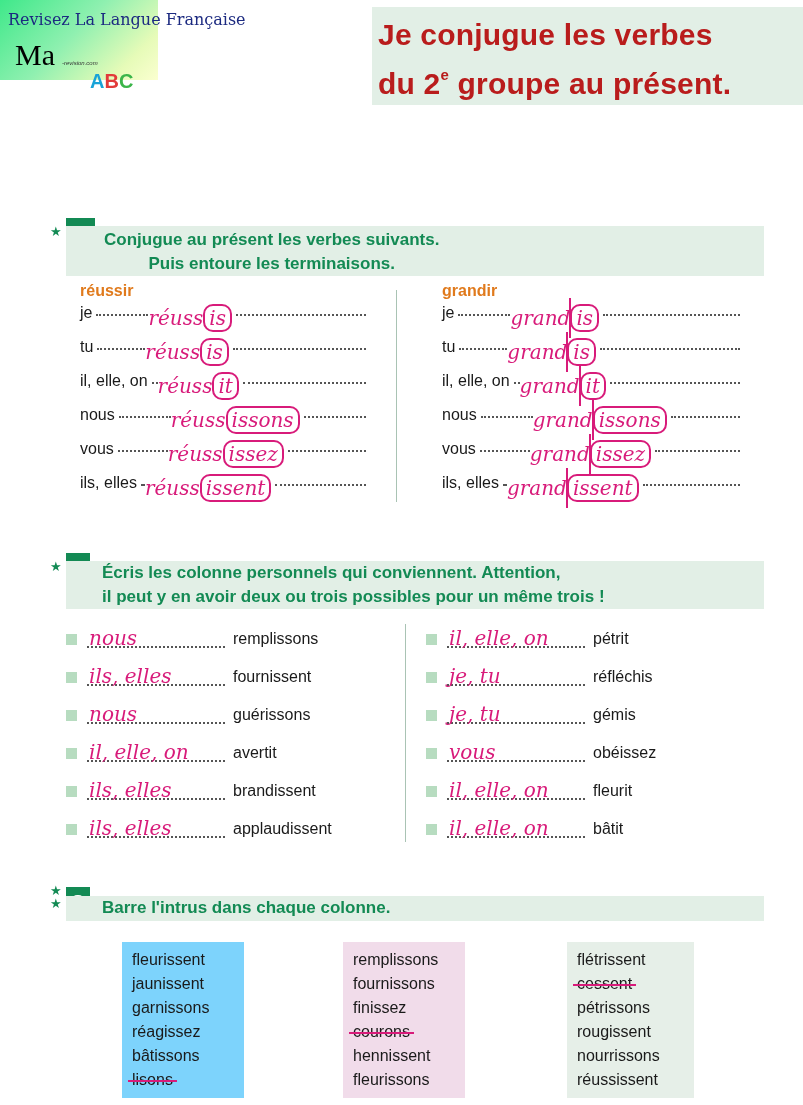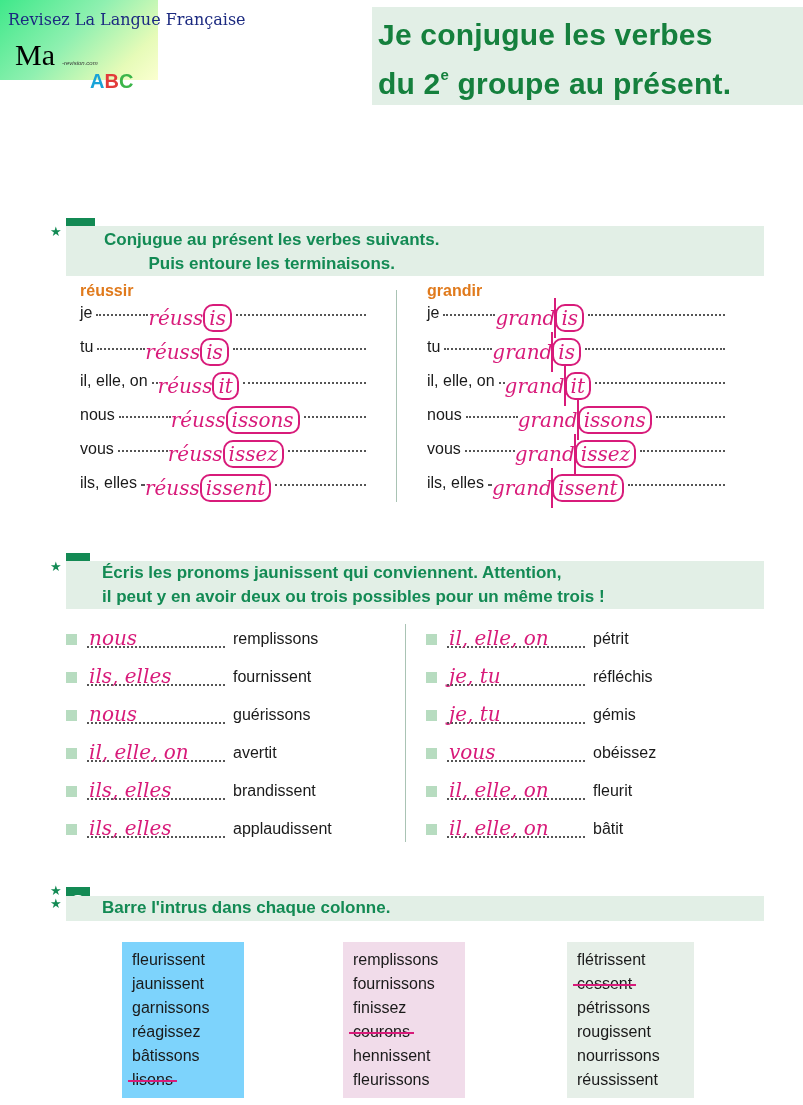--- a/index.html
+++ b/index.html
@@ -12,21 +12,21 @@
           background: linear-gradient(135deg, #3fe88a 0%, #8ff0b0 45%, #e6fbb8 80%, #fbffd0 100%); }
   .logo-top { position: absolute; left: 8px; top: 10px; font-family: "DejaVu Serif", serif; 
               font-size: 16px; color: #1c2a80; white-space: nowrap; }
   .logo-ma { position: absolute; left: 15px; top: 38px; font-family: Liberation Serif, serif; font-size: 30px; color: #000; }
   .logo-site { position: absolute; left: 62px; top: 60px; font-size: 6px; color: #333; font-style: italic; }
   .logo-abc { position: absolute; left: 90px; top: 28px; font-size: 20px; font-weight: bold; font-family: Liberation Sans, sans-serif; margin-top: 42px; }
   .logo-abc .a { color: #19a3d8; } .logo-abc .b { color: #e23b3b; } .logo-abc .c { color: #3bb54a; }
 
   
   .title-box { left: 372px; top: 7px; width: 431px; height: 98px; background: #e2efe6; padding: 8px 0 0 6px; }
-  .title-line { color: #15803d; font-weight: bold; font-size: 30px; line-height: 40px; white-space: nowrap; letter-spacing: 0.2px; }
+  .title-line { color: #b91c1c; font-weight: bold; font-size: 30px; line-height: 40px; white-space: nowrap; letter-spacing: 0.2px; }
   .title-line sup { font-size: 15px; vertical-align: 14px; }
 
   
   .ex-head { background: #e2efe6; }
   .star { color: #138a54; font-size: 13px; line-height: 13px; }
   .num { background: #138a54; color: #fff; font-weight: bold; font-size: 26px; text-align: center; line-height: 34px; }
   .ex-text { color: #138a54; font-weight: bold; font-size: 17px; line-height: 24px; white-space: nowrap; }
 
   
   .verb-label { color: #e07a1c; font-weight: bold; font-size: 16px; }
@@ -112,21 +112,21 @@
       </div>
       <div class="conj-row">
         <span class="pron">ils, elles</span>
         <span class="dots" style="flex:0 0 4px; margin-left:4px;"></span>
         <span class="hand"><span class="stem"><span>réuss</span></span><span class="end">issent</span></span>
         <span class="dots" style="margin-left:4px;"></span>
       </div>
     </div>
 </div>
 <div class="abs divider-v" style="left:396px; top:290px; height:212px;"></div>
-<div class="abs" style="left:427px; top:282px; width:298px;">
+<div class="abs" style="left:442px; top:282px; width:298px;">
   <div class="verb-label" style="height:22px;">grandir</div>
   <div id="col2rows">
       <div class="conj-row">
         <span class="pron">je</span>
         <span class="dots" style="flex:0 0 52px; margin-left:4px;"></span>
         <span class="hand"><span class="stem"><span>grand</span><span class="grand-bar"></span></span><span class="end">is</span></span>
         <span class="dots" style="margin-left:4px;"></span>
       </div>
       <div class="conj-row">
         <span class="pron">tu</span>
@@ -158,21 +158,21 @@
         <span class="hand"><span class="stem"><span>grand</span><span class="grand-bar"></span></span><span class="end">issent</span></span>
         <span class="dots" style="margin-left:4px;"></span>
       </div>
     </div>
 </div>
 
 <div class="abs star" style="left:50px; top:560px;">★</div>
 <div class="abs num" style="left:66px; top:553px; width:24px; height:33px;">2</div>
 <div class="abs ex-head" style="left:66px; top:561px; width:698px; height:48px;"></div>
 <div class="abs ex-text" style="left:102px; top:561px;">
-  <div><span>Écris</span><span> les pronoms jaunissent qui conviennent. Attention,</span></div>
+  <div><span>Écris</span><span> les colonne personnels qui conviennent. Attention,</span></div>
   <div>il peut y en avoir deux ou trois possibles pour un même trois !</div>
 </div>
 
 <div class="abs" style="left:66px; top:620px; width:310px;" id="ex2left">
     <div class="ex2-row">
       <span class="sq"></span>
       <span class="ans-wrap">
         <span class="dotline"></span>
         <span class="hand">nous</span>
       </span>

